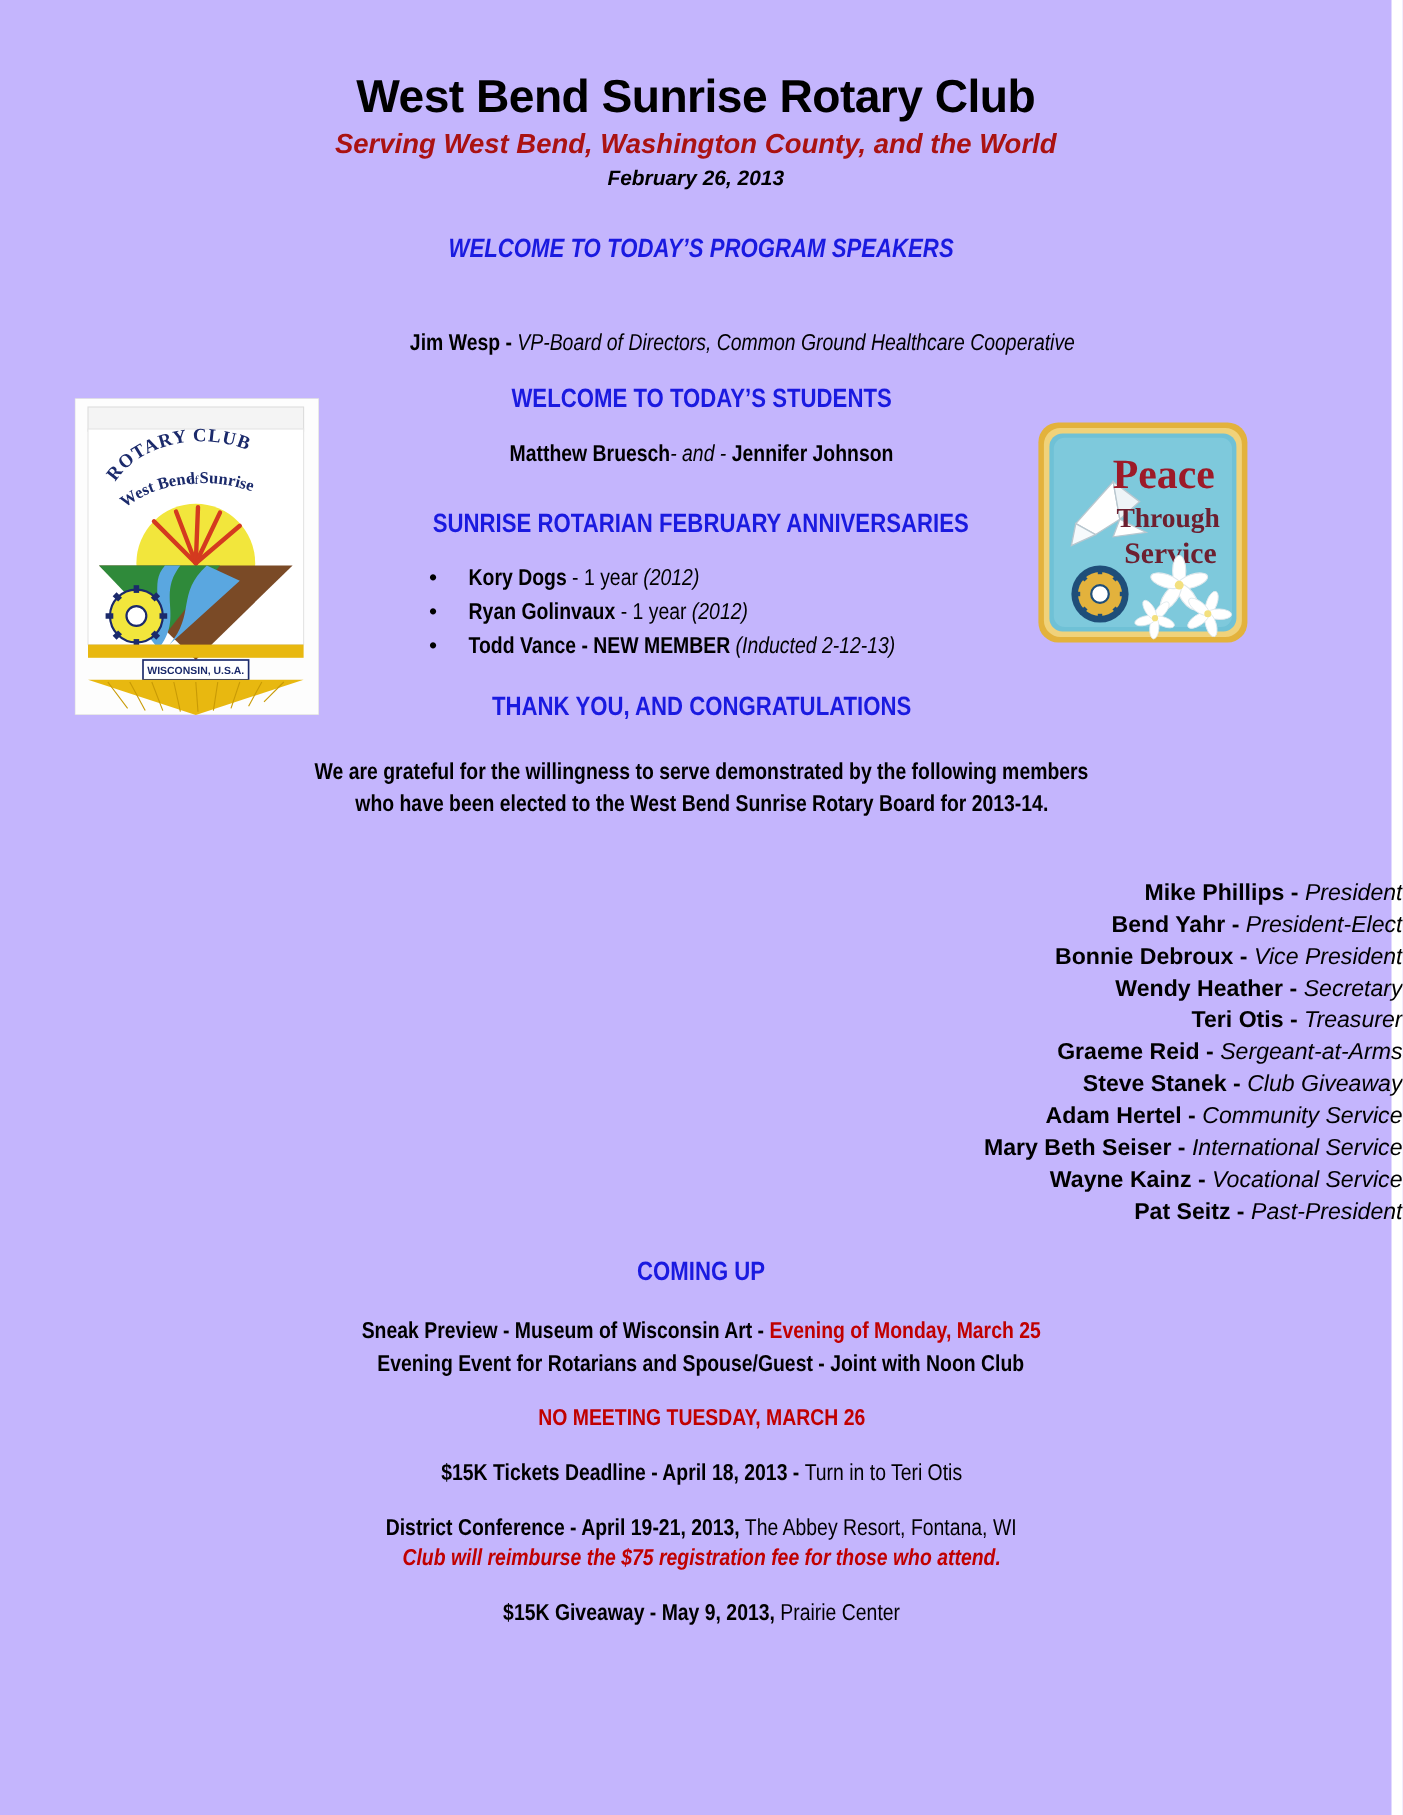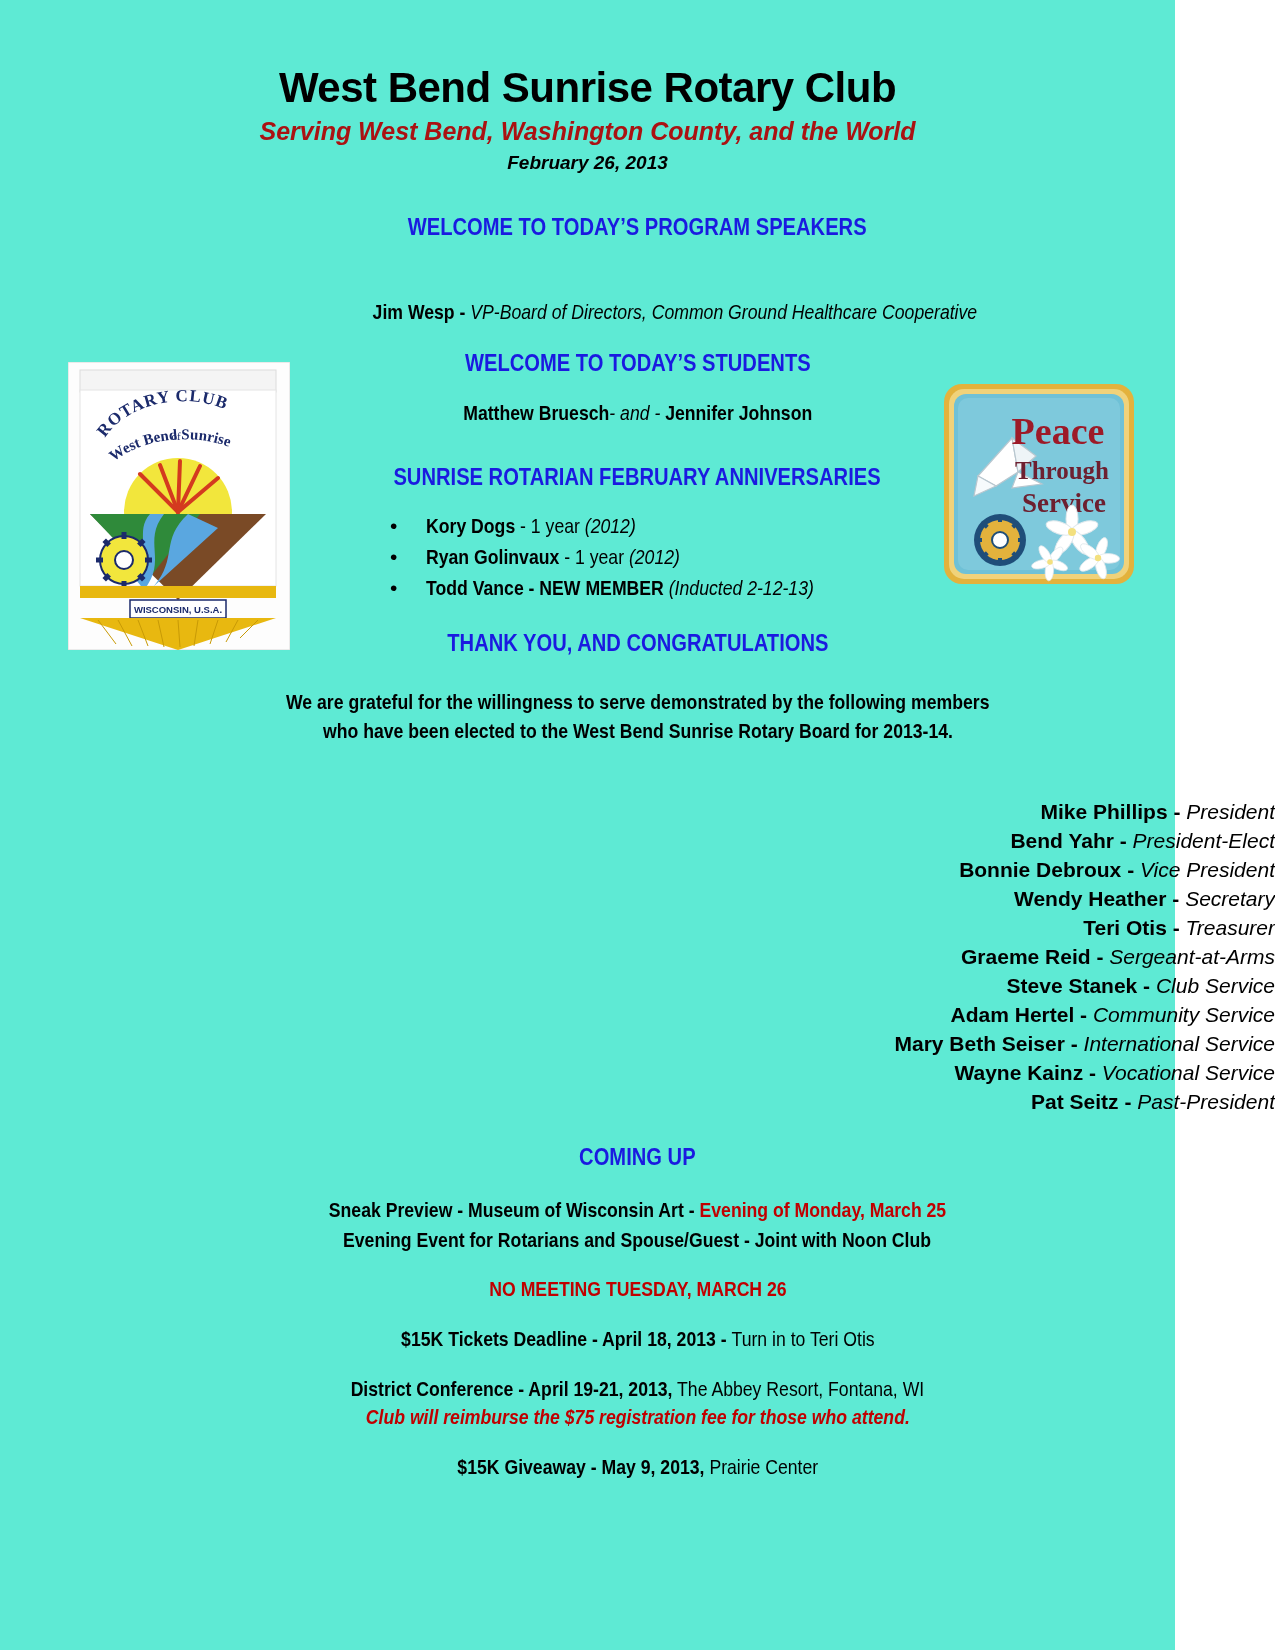--- a/index.html
+++ b/index.html
@@ -10,23 +10,23 @@
   body {
     width: 1275px;
     height: 1650px;
     position: relative;
     font-family: "Liberation Sans", sans-serif;
     color: #000000;
     overflow: hidden;
   }
   .page {
     position: relative;
-    width: 1175px;
+    width: 1265px;
     height: 1650px;
-    background: #5eead4;
+    background: #c4b5fd;
   }
 
   
   .narrow {
     font-family: "Liberation Sans", sans-serif;
     transform: scaleX(0.84);
     transform-origin: center top;
     white-space: nowrap;
   }
 
@@ -272,21 +272,21 @@
           <ellipse cx="0" cy="-13" rx="6" ry="14" transform="rotate(112)"></ellipse>
           <ellipse cx="0" cy="-13" rx="6" ry="14" transform="rotate(184)"></ellipse>
           <ellipse cx="0" cy="-13" rx="6" ry="14" transform="rotate(256)"></ellipse>
           <ellipse cx="0" cy="-13" rx="6" ry="14" transform="rotate(328)"></ellipse>
           <circle cx="0" cy="0" r="4" fill="#f3e07f" stroke="none"></circle>
         </g>
       </g>
     </svg>
   </div>
 
-  <div class="blk" style="top:213px;">
+  <div class="blk" style="top:213px;font-style:italic;">
     <div class="heading">
       <span class="narrow" style="display:inline-block;">WELCOME TO TODAY’S PROGRAM SPEAKERS</span>
     </div>
   </div>
 
 
   <div class="blk" style="top:299px;padding-left:37px;">
     <div class="bodyline">
       <span class="narrow" style="display:inline-block;">
         <b>Jim Wesp - </b><i>VP-Board of Directors, Common Ground Healthcare Cooperative</i>
@@ -354,21 +354,21 @@
     </div>
   </div>
 
   <div class="board" style="top:798px;">
     <div class="row"><b>Mike Phillips - </b><i>President</i></div>
     <div class="row"><b>Bend Yahr - </b><i>President-Elect</i></div>
     <div class="row"><b>Bonnie Debroux - </b><i>Vice President</i></div>
     <div class="row"><b>Wendy Heather - </b><i>Secretary</i></div>
     <div class="row"><b>Teri Otis - </b><i>Treasurer</i></div>
     <div class="row"><b>Graeme Reid - </b><i>Sergeant-at-Arms</i></div>
-    <div class="row"><b>Steve Stanek - </b><i>Club Service</i></div>
+    <div class="row"><b>Steve Stanek - </b><i>Club Giveaway</i></div>
     <div class="row"><b>Adam Hertel - </b><i>Community Service</i></div>
     <div class="row"><b>Mary Beth Seiser - </b><i>International Service</i></div>
     <div class="row"><b>Wayne Kainz - </b><i>Vocational Service</i></div>
     <div class="row"><b>Pat Seitz - </b><i>Past-President</i></div>
   </div>
 
   <div class="blk" style="top:1143px;text-decoration:underline;">
     <div class="heading">
       <span class="narrow" style="display:inline-block;">COMING UP</span>
     </div>

